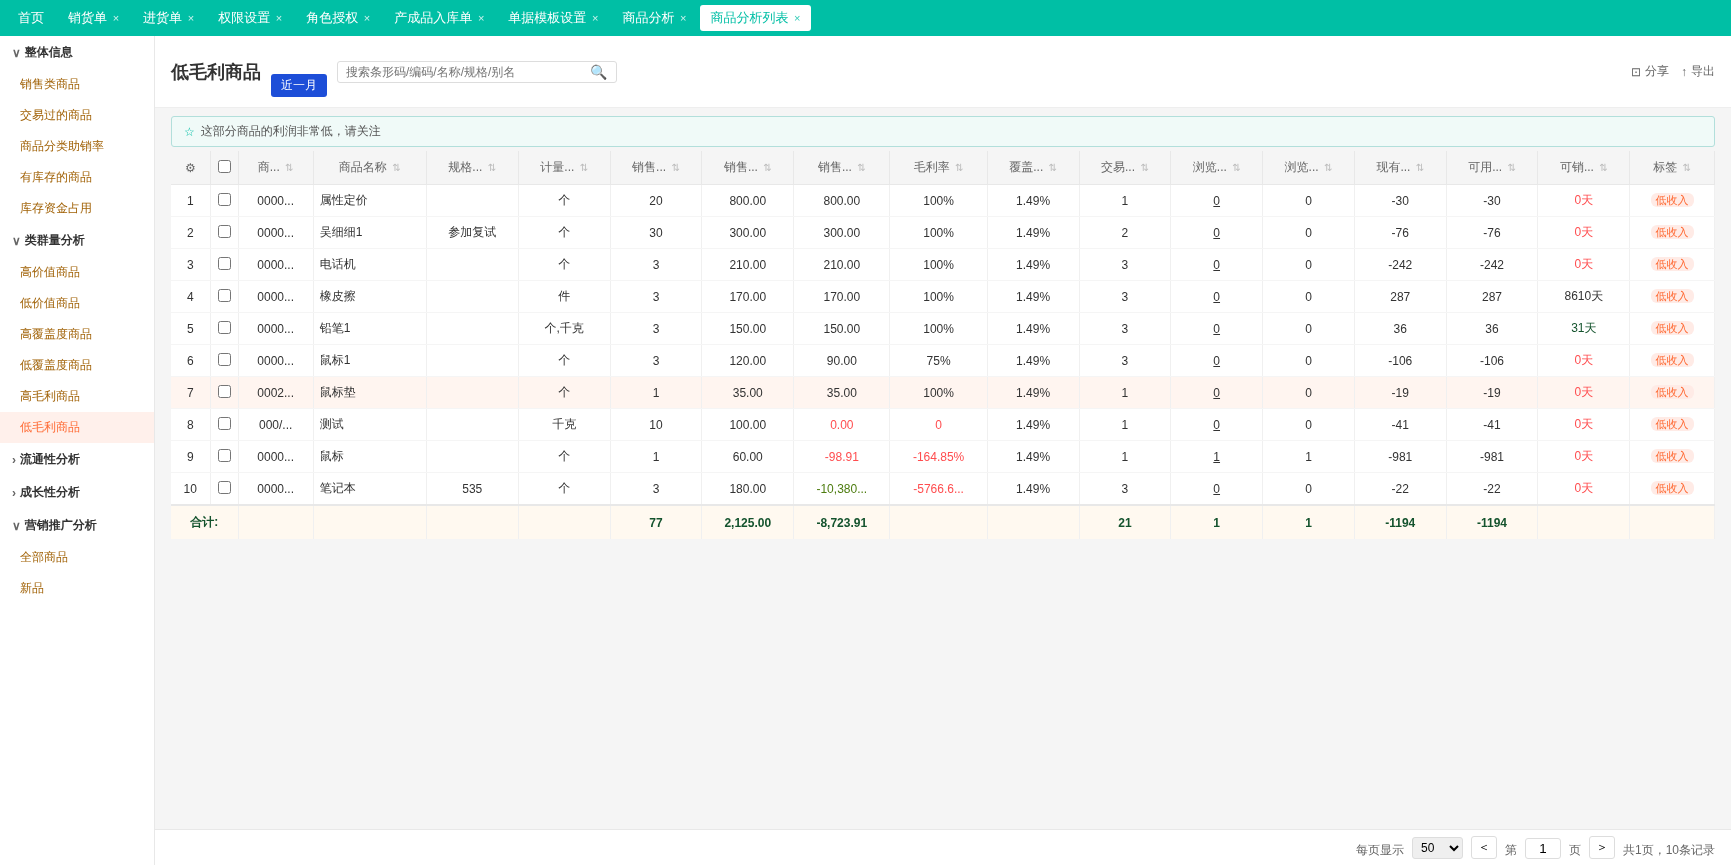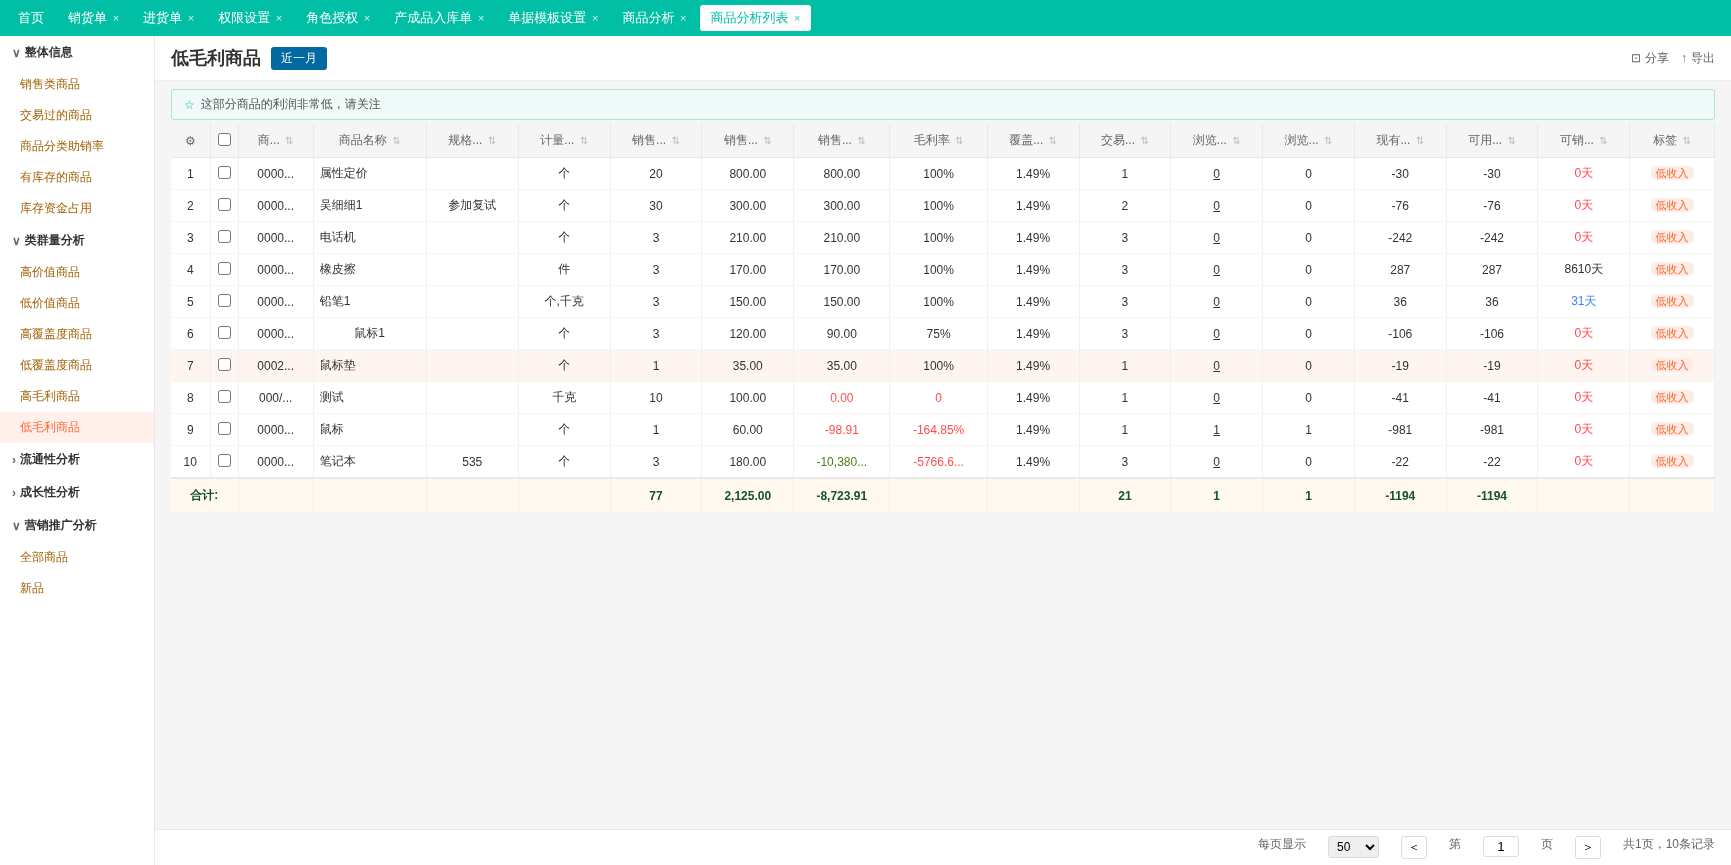--- a/index.html
+++ b/index.html
@@ -79,27 +79,28 @@
       background: #fff;
       border-bottom: 1px solid #eee;
       gap: 10px;
     }
     .page-title {
       font-size: 18px;
       font-weight: bold;
       color: #333;
     }
     .filter-btn {
-      background: #0369a1;
+      background: #1d4ed8;
       color: #fff;
       border: none;
       border-radius: 3px;
       padding: 3px 10px;
       font-size: 12px;
       cursor: pointer;
+      margin-top: 28px;
     }
     .search-box {
       display: flex;
       align-items: center;
       border: 1px solid #ddd;
       border-radius: 3px;
       padding: 2px 8px;
       flex: 1;
       max-width: 280px;
     }
@@ -187,28 +188,28 @@
     }
     .footer-total td {
       padding: 8px 6px;
       font-weight: bold;
       color: #14532d;
     }
 
     
     .bottom-bar {
       display: flex;
-      align-items: flex-start;
+      align-items: flex-end;
       justify-content: flex-end;
       padding: 6px 16px;
       background: #fff;
       border-top: 1px solid #e8e8e8;
       font-size: 12px;
       color: #666;
-      gap: 22px;
+      gap: 8px;
     }
     .page-select {
       border: 1px solid #ddd;
       border-radius: 3px;
       padding: 2px 4px;
       font-size: 12px;
     }
     .page-nav-btn {
       border: 1px solid #ddd;
       background: #fff;
@@ -287,20 +288,24 @@
     </div>
     <div class="sidebar-item">全部商品</div>
     <div class="sidebar-item">新品</div>
   </div>
 
   <div class="main">
 
     <div class="page-header">
       <div class="page-title">低毛利商品</div>
       <button class="filter-btn">近一月</button>
+      <div class="search-box">
+        <input type="text" placeholder="搜索条形码/编码/名称/规格/别名" style="">
+        <span class="search-icon">🔍</span>
+      </div>
       <div class="header-actions">
         <div class="action-btn">
           <span>⊡</span>
           <span>分享</span>
         </div>
         <div class="action-btn">
           <span>↑</span>
           <span>导出</span>
         </div>
       </div>
@@ -426,28 +431,28 @@
     <td>3</td>
     <td>150.00</td>
     <td style="color:#333">150.00</td>
     <td style="color:#333">100%</td>
     <td>1.49%</td>
     <td>3</td>
     <td><span class="link-underline">0</span></td>
     <td>0</td>
     <td>36</td>
     <td>36</td>
-    <td style="color:#3b82f6">31天</td>
+    <td style="color:#14532d">31天</td>
     <td><span class="tag-pink">低收入</span></td>
   </tr>
             <tr>
     <td>6</td>
     <td class="checkbox-cell"><input type="checkbox" style=""></td>
     <td>0000...</td>
-    <td style="text-align:center;">鼠标1</td>
+    <td style="text-align:left;">鼠标1</td>
     <td></td>
     <td>个</td>
     <td>3</td>
     <td>120.00</td>
     <td style="color:#333">90.00</td>
     <td style="color:#333">75%</td>
     <td>1.49%</td>
     <td>3</td>
     <td><span class="link-underline">0</span></td>
     <td>0</td>

